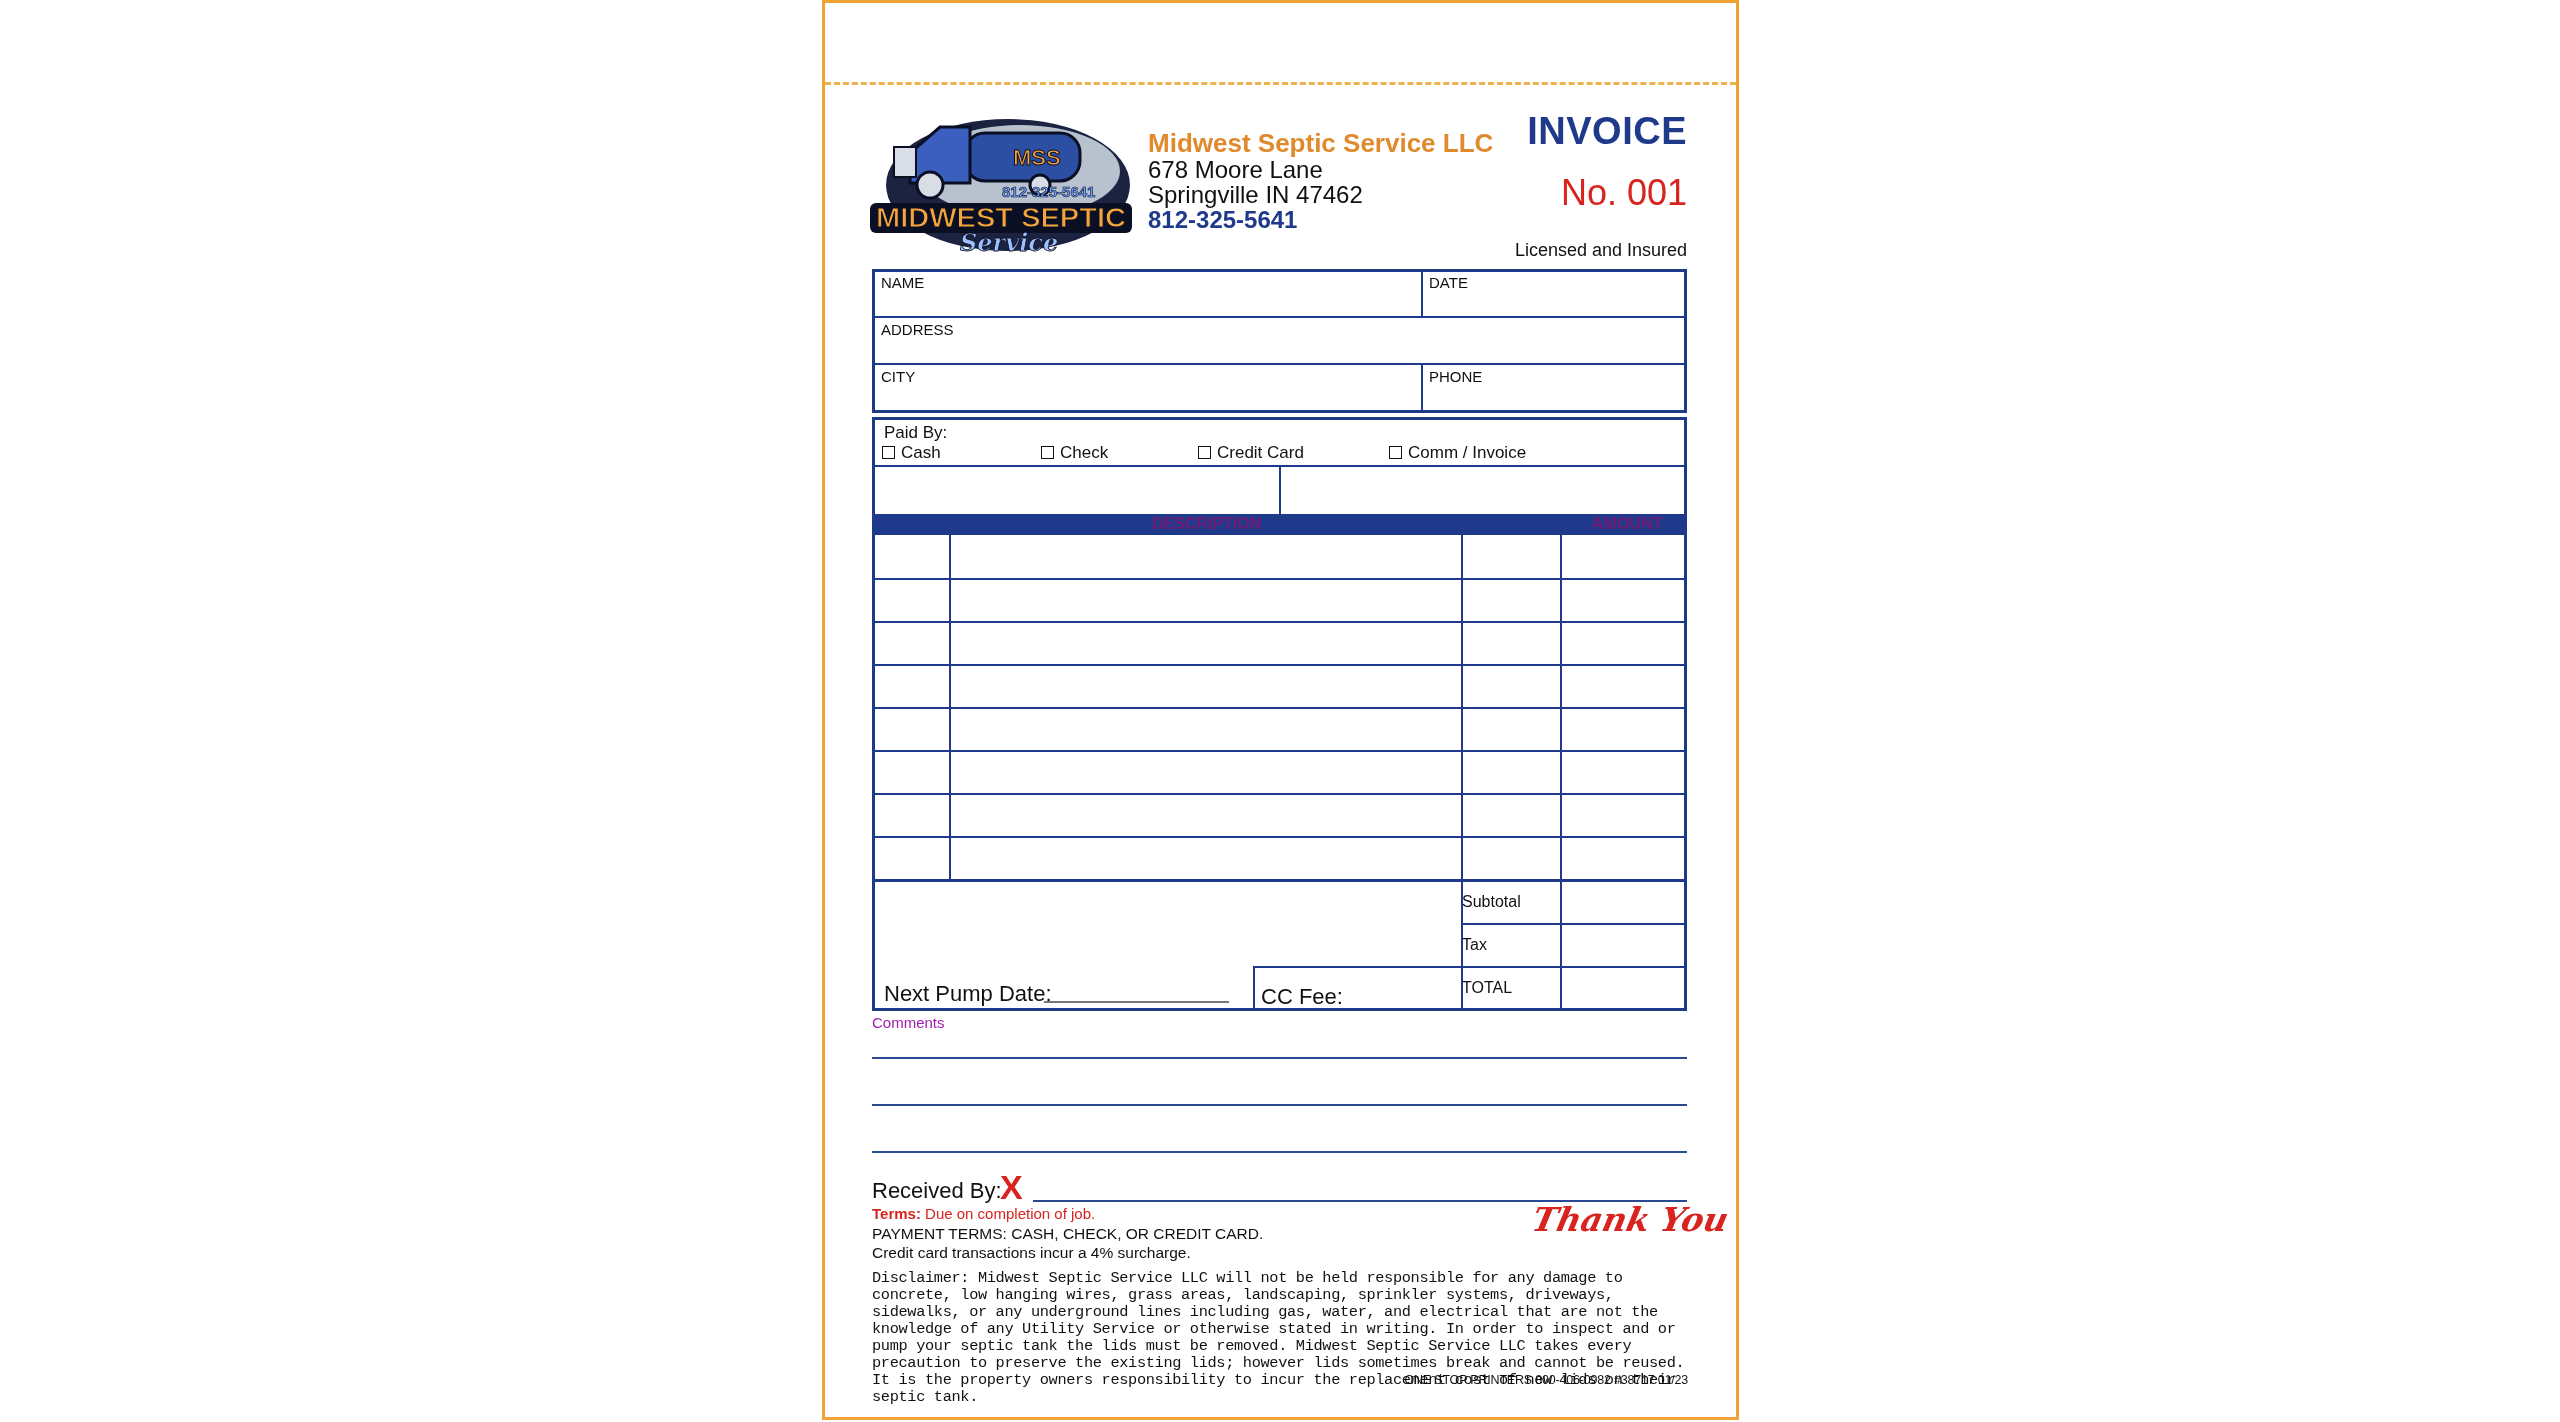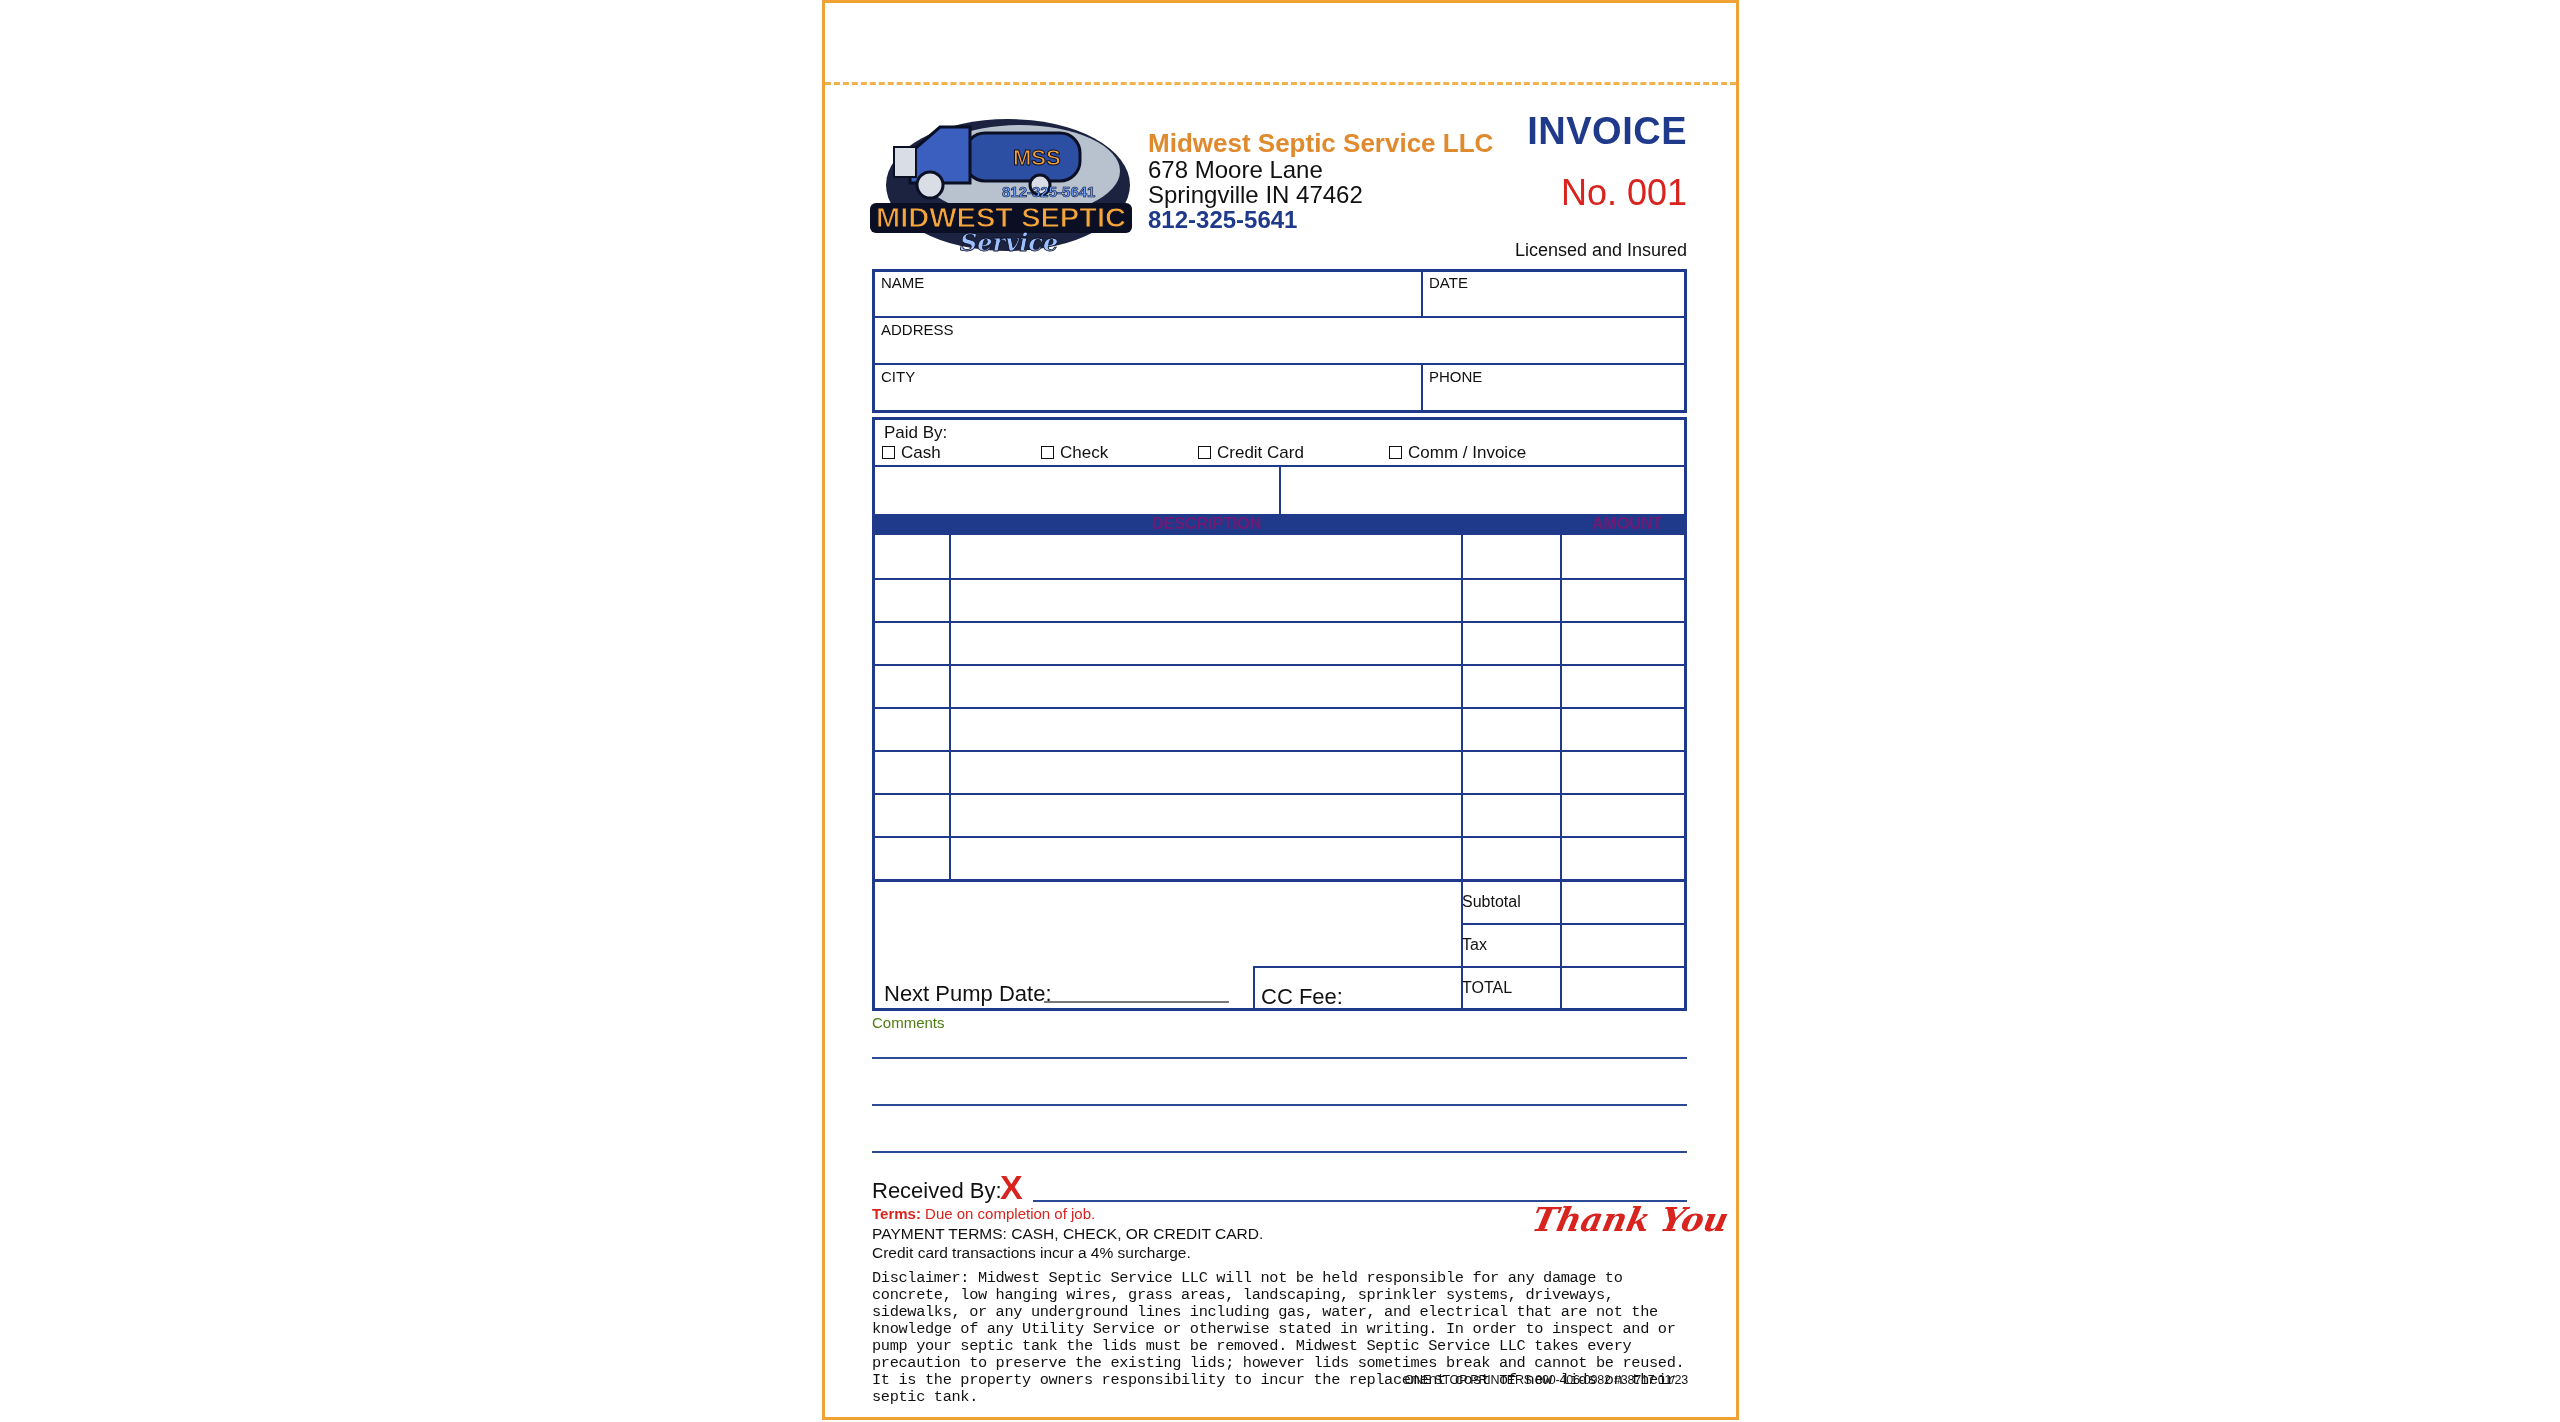--- a/index.html
+++ b/index.html
@@ -137,21 +137,21 @@
 <div class="abs tot-lbl" style="top:936px;">Tax</div>
 <div class="abs tot-lbl" style="top:979px;">TOTAL</div>
 <div class="abs" style="left:1563px; top:882px; width:121px; height:40px;"></div>
 <div class="abs" style="left:1563px; top:925px; width:121px; height:40px;"></div>
 <div class="abs" style="left:1563px; top:968px; width:121px; height:40px;"></div>
 
 <div class="abs big" style="left:884px; top:981px;">Next Pump Date:</div>
 <div class="abs uline" style="left:1044px; top:1001px; width:185px;"></div>
 <div class="abs big" style="left:1261px; top:984px;">CC Fee:</div>
 
-<div class="abs" style="left:872px; top:1014px; font-size:15px; color:#4d7c0f;">Comments</div>
+<div class="abs" style="left:872px; top:1014px; font-size:15px; color:#a21caf;">Comments</div>
 <div class="abs cline" style="top:1057px;"></div>
 <div class="abs cline" style="top:1104px;"></div>
 <div class="abs cline" style="top:1151px;"></div>
 
 <div class="abs recv">Received By:</div>
 <div class="abs recv-x">X</div>
 <div class="abs" style="left:1033px; top:1200px; width:654px; height:0; border-top:2px solid #2a4a96;"></div>
 
 <div class="abs terms"><b>Terms:</b> <span>Due on completion of job.</span></div>
 <div class="abs small" style="top:1225px;">PAYMENT TERMS: CASH, CHECK, OR CREDIT CARD.</div>

